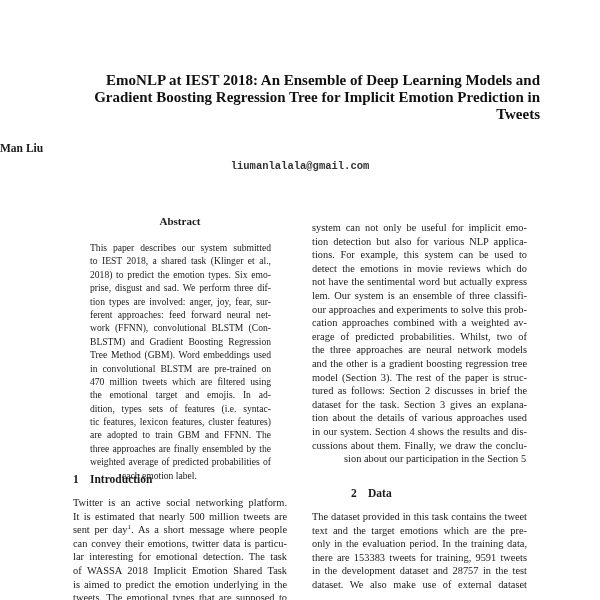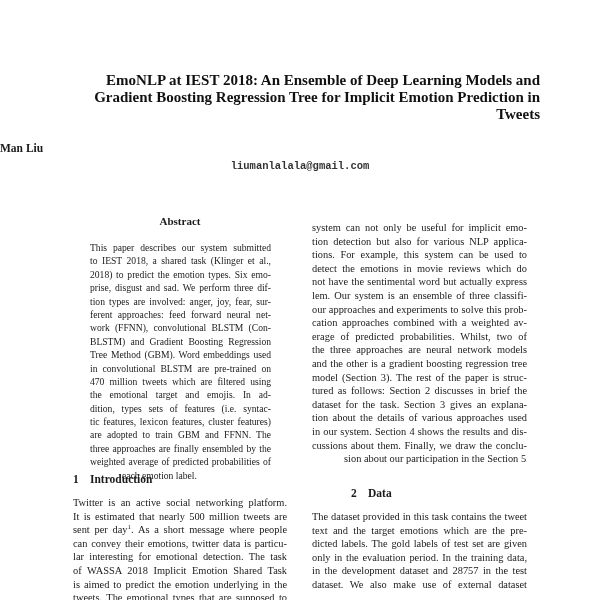--- a/index.html
+++ b/index.html
@@ -165,17 +165,17 @@
   <span class="line">cussions about them. Finally, we draw the conclu-</span>
   <span class="line last">sion about our participation in the Section 5.</span>
 </div>
 
 <div class="section-heading data-heading">
   <span class="num">2</span><span>Data</span>
 </div>
 <div class="col data-body">
   <span class="line">The dataset provided in this task contains the tweet</span>
   <span class="line">text and the target emotions which are the pre-</span>
-  <span class="line">dicted labels. The gold labels of test set are given</span>
   <span class="line">only in the evaluation period. In the training data,</span>
+  <span class="line">there are 153383 tweets for training, 9591 tweets</span>
   <span class="line">in the development dataset and 28757 in the test</span>
   <span class="line">dataset. We also make use of external dataset</span>
 </div>
 
 </body></html>

